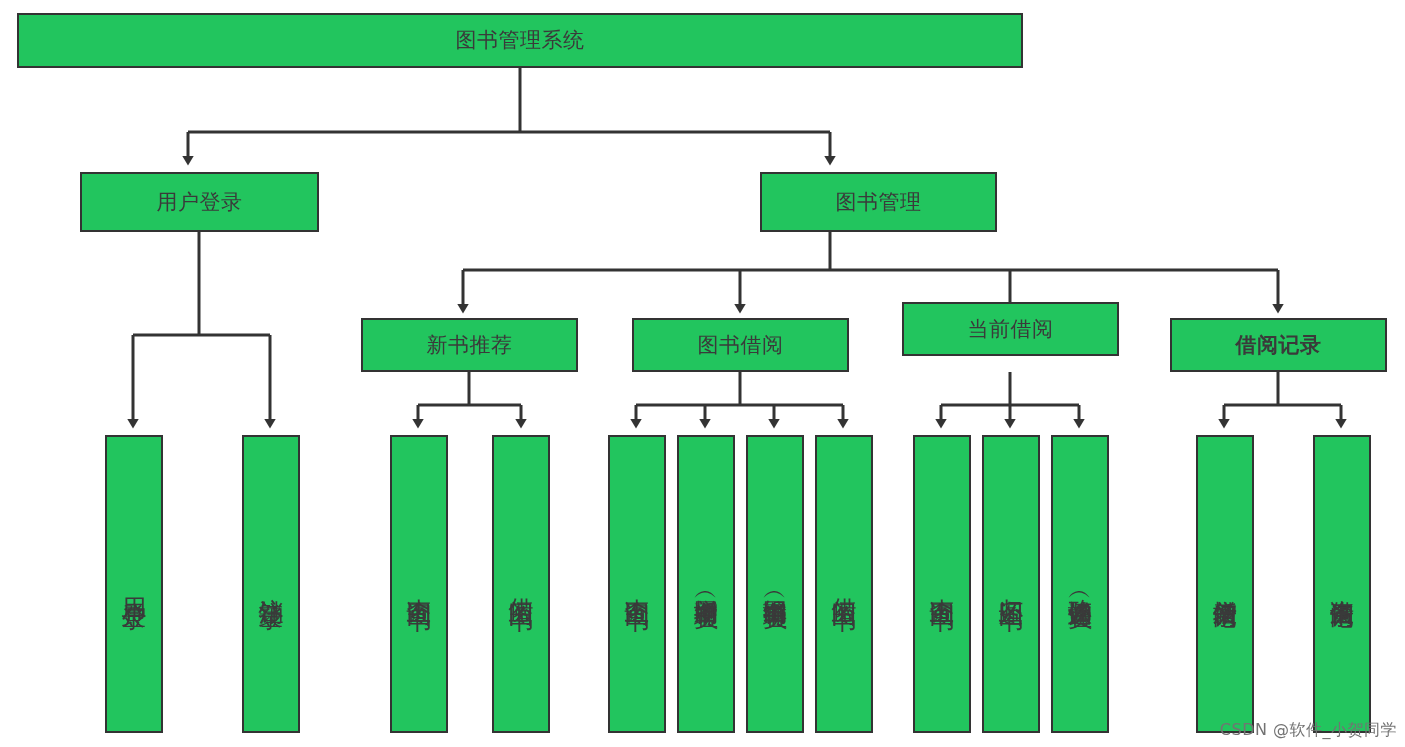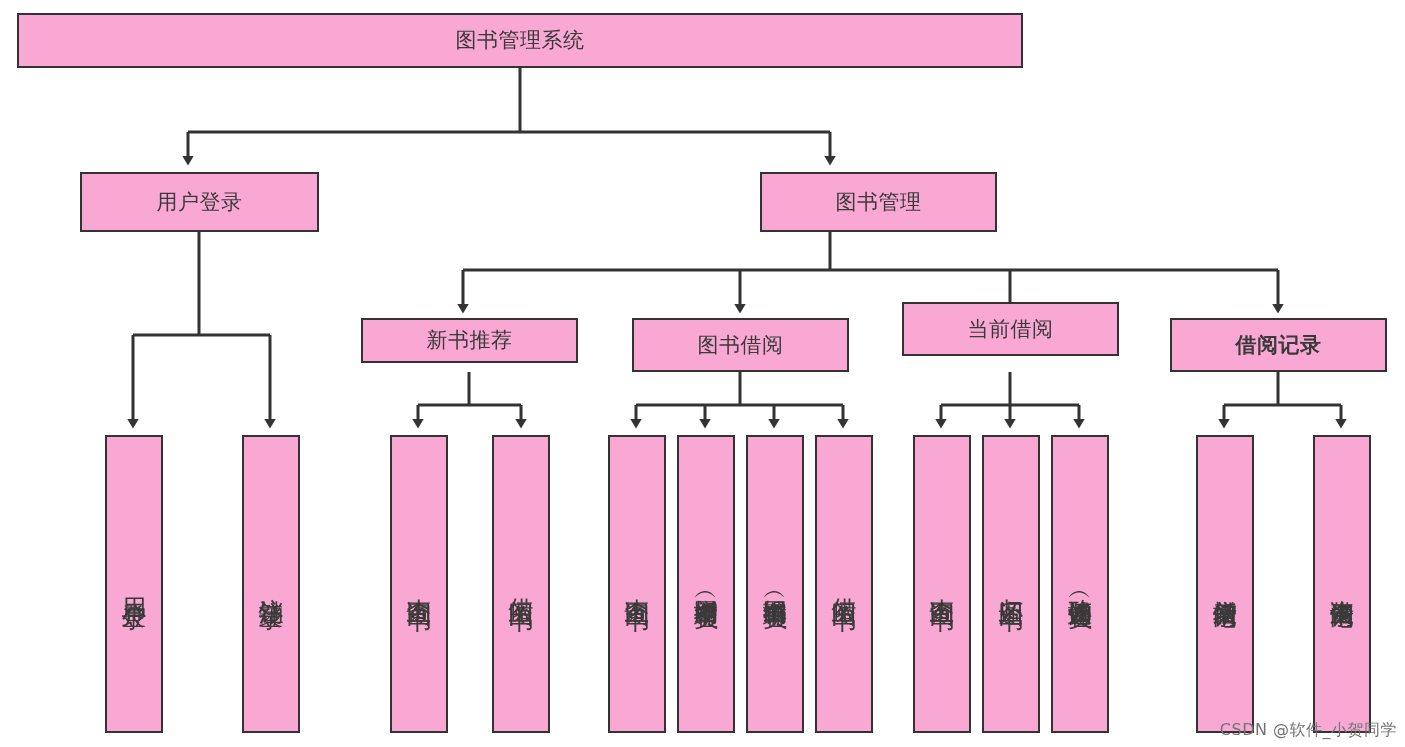--- a/index.html
+++ b/index.html
@@ -22,21 +22,21 @@
     position: absolute;
     left: 0;
     top: 0;
     width: 1405px;
     height: 747px;
     pointer-events: none;
   }
   .node {
     position: absolute;
     box-sizing: border-box;
-    background: #f9a8d4;
+    background: #22c55e;
     border: 2px solid #333333;
     display: flex;
     align-items: center;
     justify-content: center;
     color: #3a3a3a;
     z-index: 2;
   }
   .node .label {
     text-align: center;
     line-height: 1.18;
@@ -133,21 +133,21 @@
   </div>
 
   <div class="node horiz" style="left:80px; top:172px; width:239px; height:60px;">
     <span class="label">用户登录</span>
   </div>
 
   <div class="node horiz" style="left:712px; top:172px; width:237px; height:60px;margin-left:48px;">
     <span class="label">图书管理</span>
   </div>
 
-  <div class="node horiz" style="left:361px; top:318px; width:217px; height:45px;">
+  <div class="node horiz" style="left:361px; top:318px; width:217px; height:54px;">
     <span class="label">新书推荐</span>
   </div>
 
   <div class="node horiz" style="left:632px; top:318px; width:217px; height:54px;">
     <span class="label">图书借阅</span>
   </div>
 
   <div class="node horiz" style="left:902px; top:302px; width:217px; height:54px;">
     <span class="label">当前借阅</span>
   </div>

